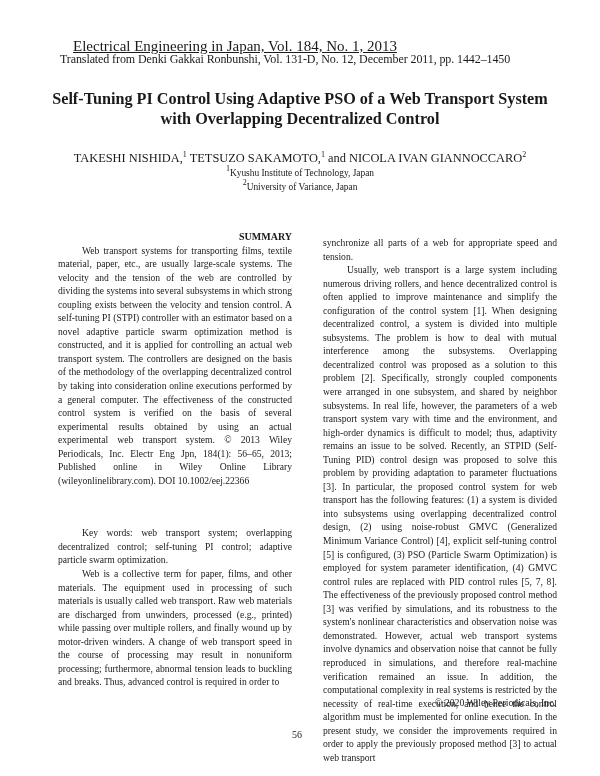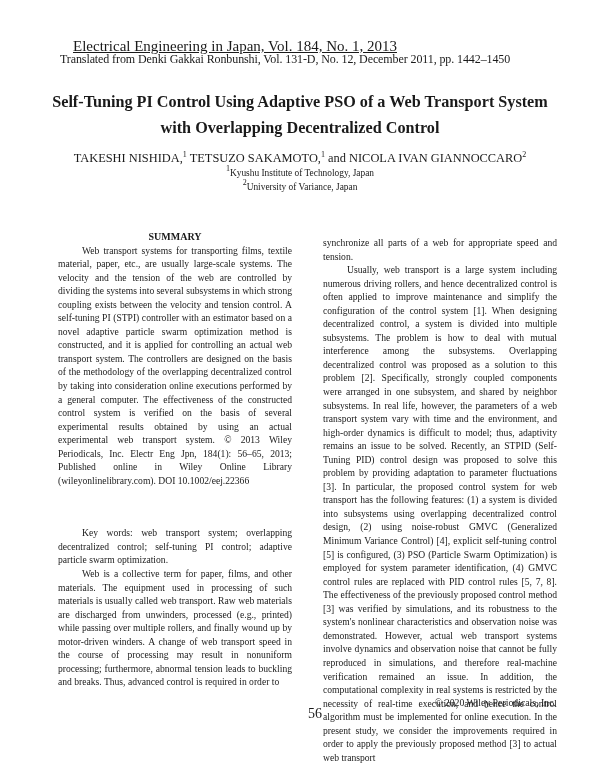--- a/index.html
+++ b/index.html
@@ -2,39 +2,39 @@
 <html><head>
 <meta charset="utf-8">
 <style>
   html, body { margin: 0; padding: 0; background: #ffffff; }
   body { width: 600px; height: 776px; position: relative; overflow: hidden;
          font-family: "Liberation Serif", serif; color: #1a1a1a; }
   .abs { position: absolute; }
   .journal-line1 { left: 73px; top: 38px; font-size: 15px; white-space: nowrap; text-decoration: underline; }
   .journal-line2 { left: 60px; top: 52px; font-size: 12px; white-space: nowrap; letter-spacing: -0.1px; }
   .title { left: 40px; width: 520px; top: 89px; text-align: center; font-weight: bold;
-           font-size: 16.2px; line-height: 26px; }
+           font-size: 16.2px; line-height: 20px; }
   .authors { left: 20px; width: 560px; top: 151px; text-align: center; font-size: 12.4px; white-space: nowrap; }
   .authors sup, .aff sup { font-size: 8px; vertical-align: 5px; line-height: 0; }
   .aff { left: 0; width: 600px; text-align: center; font-size: 9.4px; white-space: nowrap; }
   .aff1 { top: 168px; }
   .aff2 { top: 182px; }
   .col { position: absolute; width: 234px; font-size: 9.6px; line-height: 13.55px;
          text-align: justify; }
   .col-left { left: 58px; top: 230px; }
   .col-right { left: 323px; top: 224px; margin-top: 12px; }
   .col p { margin: 0; }
   .indent { text-indent: 24px; }
   .section-head { text-align: center; font-weight: bold; font-size: 10px; margin: 0; }
-  .summary-head { margin-bottom: 6px; }
+  .summary-head { margin-bottom: 6px; text-align: right; }
   .keywords { margin-top: 39px !important; }
   .kw-label { font-weight: normal; }
   .intro-head { margin-top: 38px; margin-bottom: 7px; }
   .copyright { left: 380px; width: 176px; top: 697px; text-align: right; font-size: 9.8px; white-space: nowrap; }
-  .page-number { left: 292px; top: 706px; font-size: 14px; margin-left: 16px; }
+  .page-number { left: 292px; top: 729px; font-size: 10px; }
 </style>
 </head>
 <body>
 
 <div class="abs journal-line1">Electrical Engineering in Japan, Vol. 184, No. 1, 2013</div>
 <div class="abs journal-line2">Translated from Denki Gakkai Ronbunshi, Vol. 131-D, No. 12, December 2011, pp. 1442–1450</div>
 
 <div class="abs title">Self-Tuning PI Control Using Adaptive PSO of a Web Transport System with Overlapping Decentralized Control</div>
 
 <div class="abs authors">

